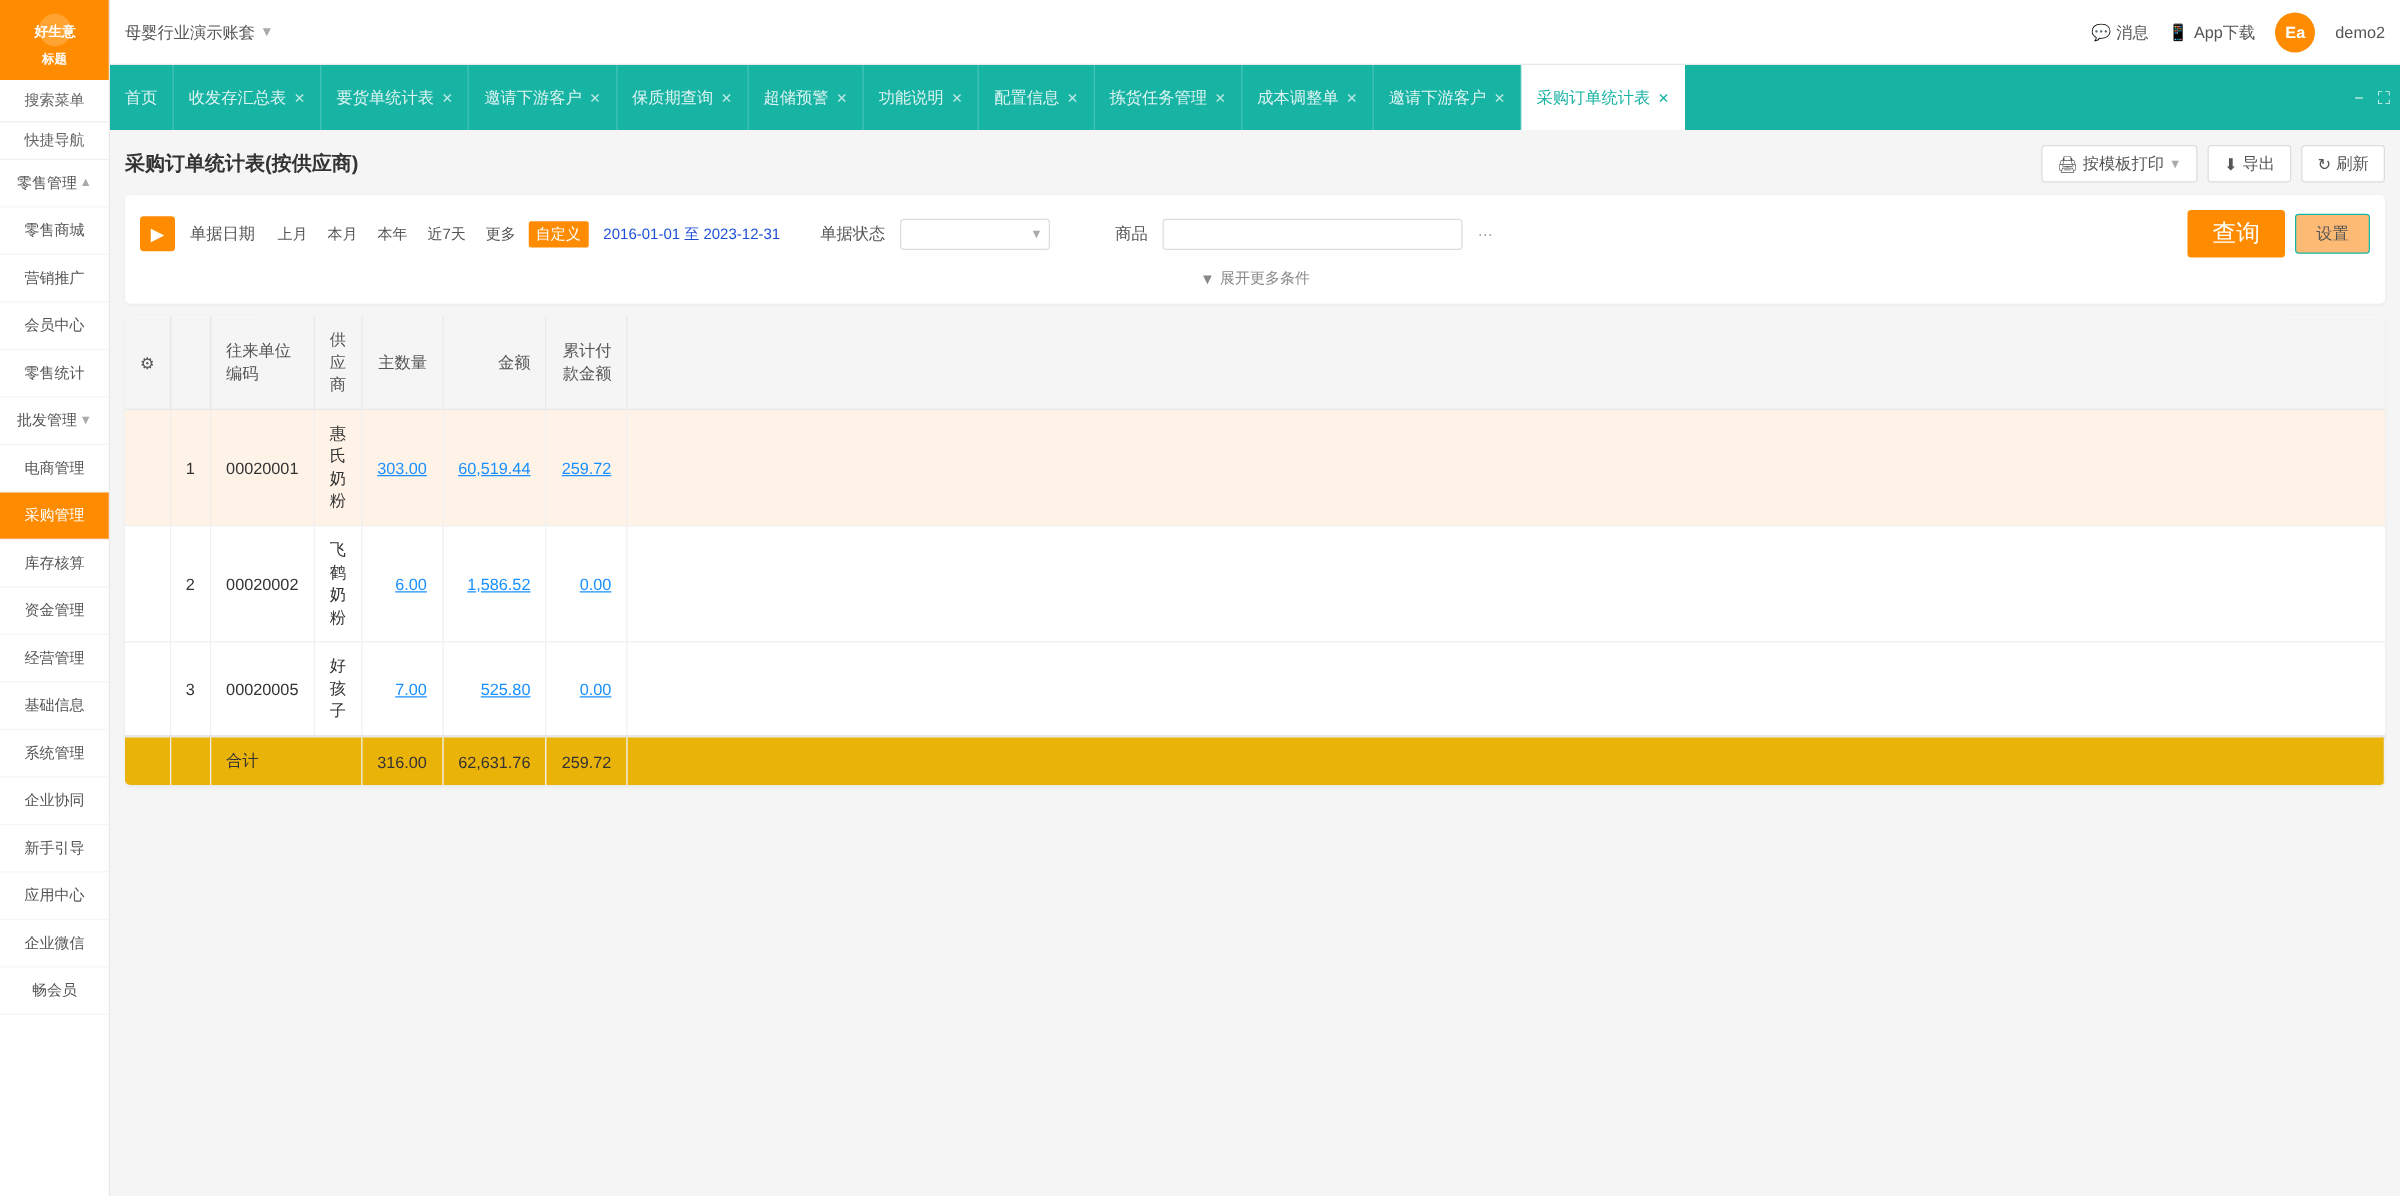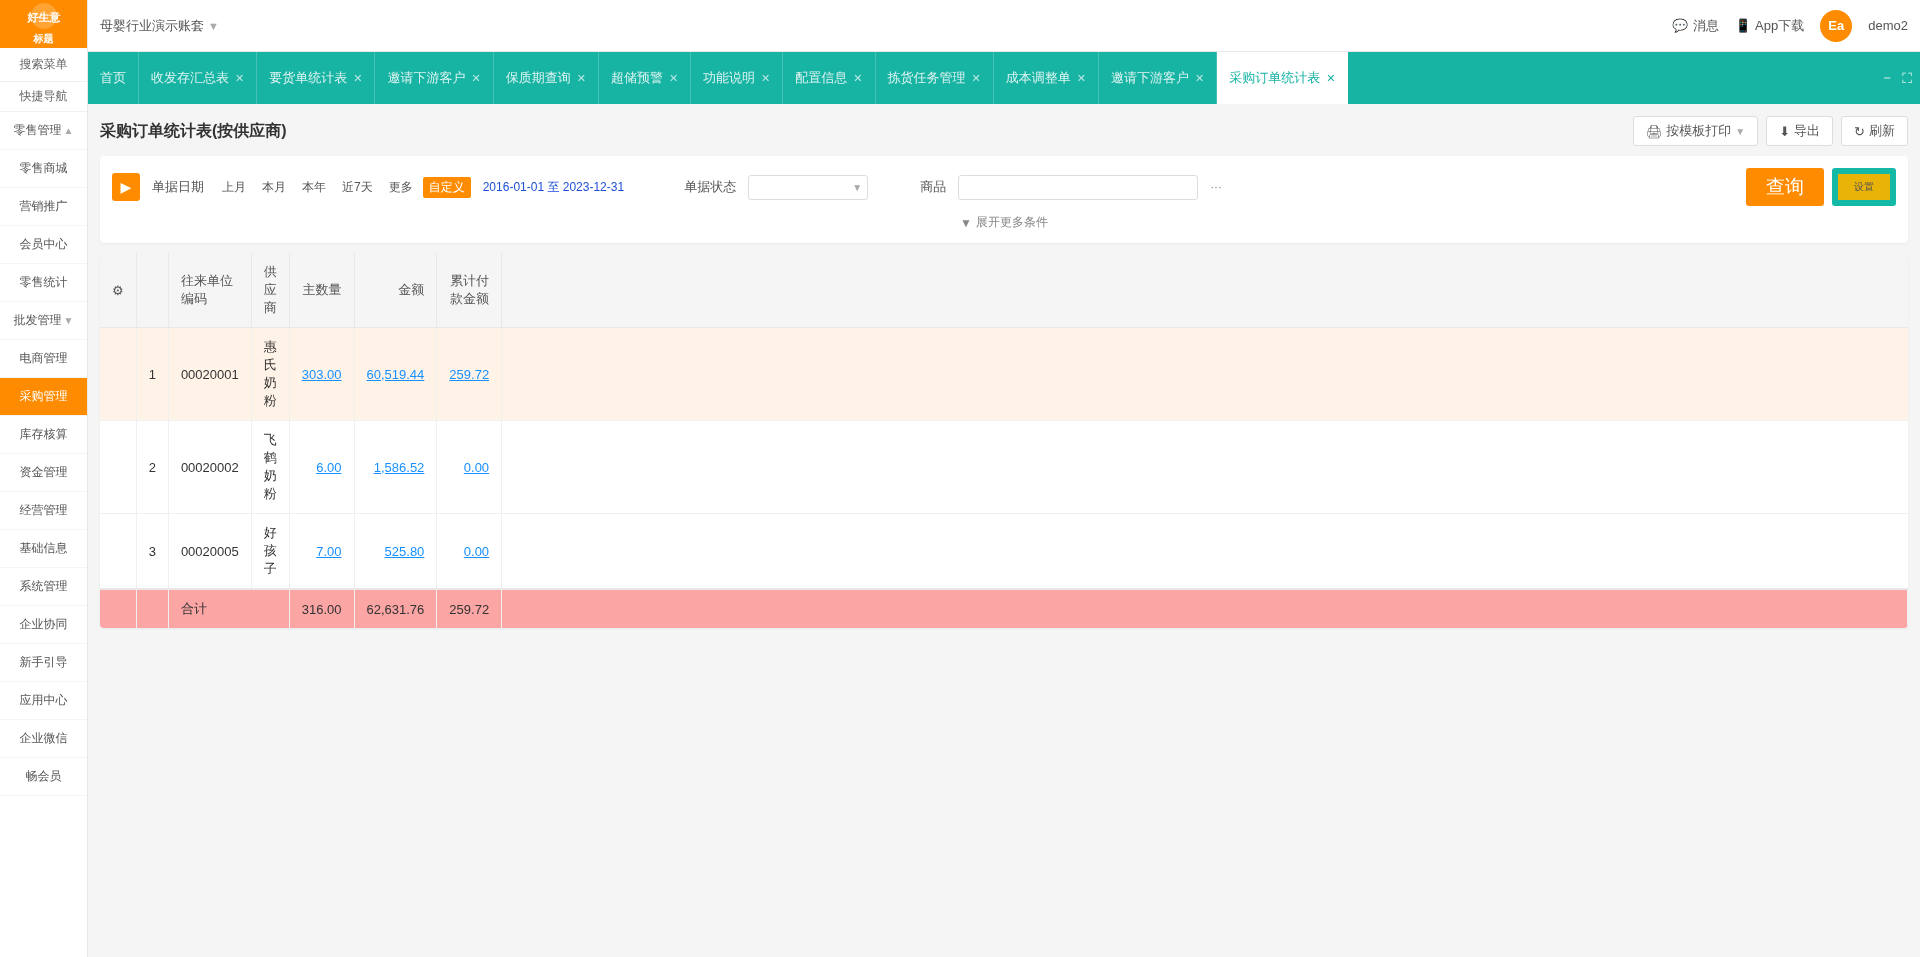--- a/index.html
+++ b/index.html
@@ -9,21 +9,21 @@
     .sidebar {
       width: 88px;
       background: #fff;
       display: flex;
       flex-direction: column;
       height: 100%;
       border-right: 1px solid #e8e8e8;
       flex-shrink: 0;
     }
     .sidebar-logo {
-      height: 48px;
+      height: 64px;
       background: #ff8c00;
       display: flex;
       align-items: center;
       justify-content: center;
       color: #fff;
       font-size: 11px;
       font-weight: bold;
       flex-direction: column;
     }
     .sidebar-logo-icon {
@@ -328,25 +328,25 @@
       background: #ff8c00;
       color: #fff;
       border: none;
       border-radius: 3px;
       font-size: 19px;
       cursor: pointer;
       font-weight: 500;
     }
     .btn-settings {
       padding: 6px 16px;
-      background: #eab308;
-      color: #555;
-      border: 6px solid #14b8a6;
+      background: #fdba74;
+      color: #555;
+      border: 1px solid #14b8a6;
       border-radius: 3px;
-      font-size: 10px;
+      font-size: 13px;
       cursor: pointer;
     }
     .expand-more-row {
       display: flex;
       align-items: center;
       justify-content: center;
       margin-top: 8px;
       cursor: pointer;
       color: #888;
       font-size: 12px;
@@ -395,21 +395,21 @@
     .link-value {
       color: #1890ff;
       text-decoration: underline;
       cursor: pointer;
     }
     .settings-col {
       width: 36px;
       text-align: center;
     }
     tfoot tr {
-      background: #fca5a5;
+      background: #eab308;
       border-top: 2px solid #e8e8e8;
     }
     tfoot td {
       padding: 10px 12px;
       font-size: 13px;
       font-weight: 500;
       color: #333;
       border-right: 1px solid #f0f0f0;
     }
     tfoot td.right { text-align: right; }
@@ -602,21 +602,21 @@
         <div class="date-shortcuts">
           <span class="date-shortcut">上月</span>
           <span class="date-shortcut">本月</span>
           <span class="date-shortcut">本年</span>
           <span class="date-shortcut">近7天</span>
           <span class="date-shortcut">更多</span>
           <span class="date-custom-badge">自定义</span>
         </div>
         <span class="date-range">2016-01-01 至 2023-12-31</span>
 
-        <span class="filter-label" style="margin-left:48px;">单据状态</span>
+        <span class="filter-label" style="margin-left:20px;">单据状态</span>
         <div class="filter-select-wrapper">
           <select class="filter-select">
             <option value=""></option>
           </select>
           <span class="select-arrow">▼</span>
         </div>
 
         <span class="filter-label" style="margin-left:40px;">商品</span>
         <input class="filter-input" type="text" style="min-width: 240px;">
         <span class="filter-more-btn">···</span>

